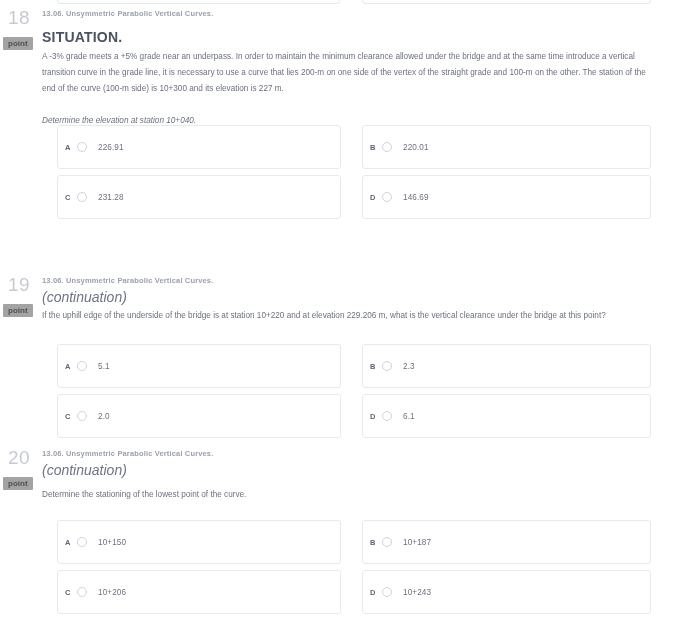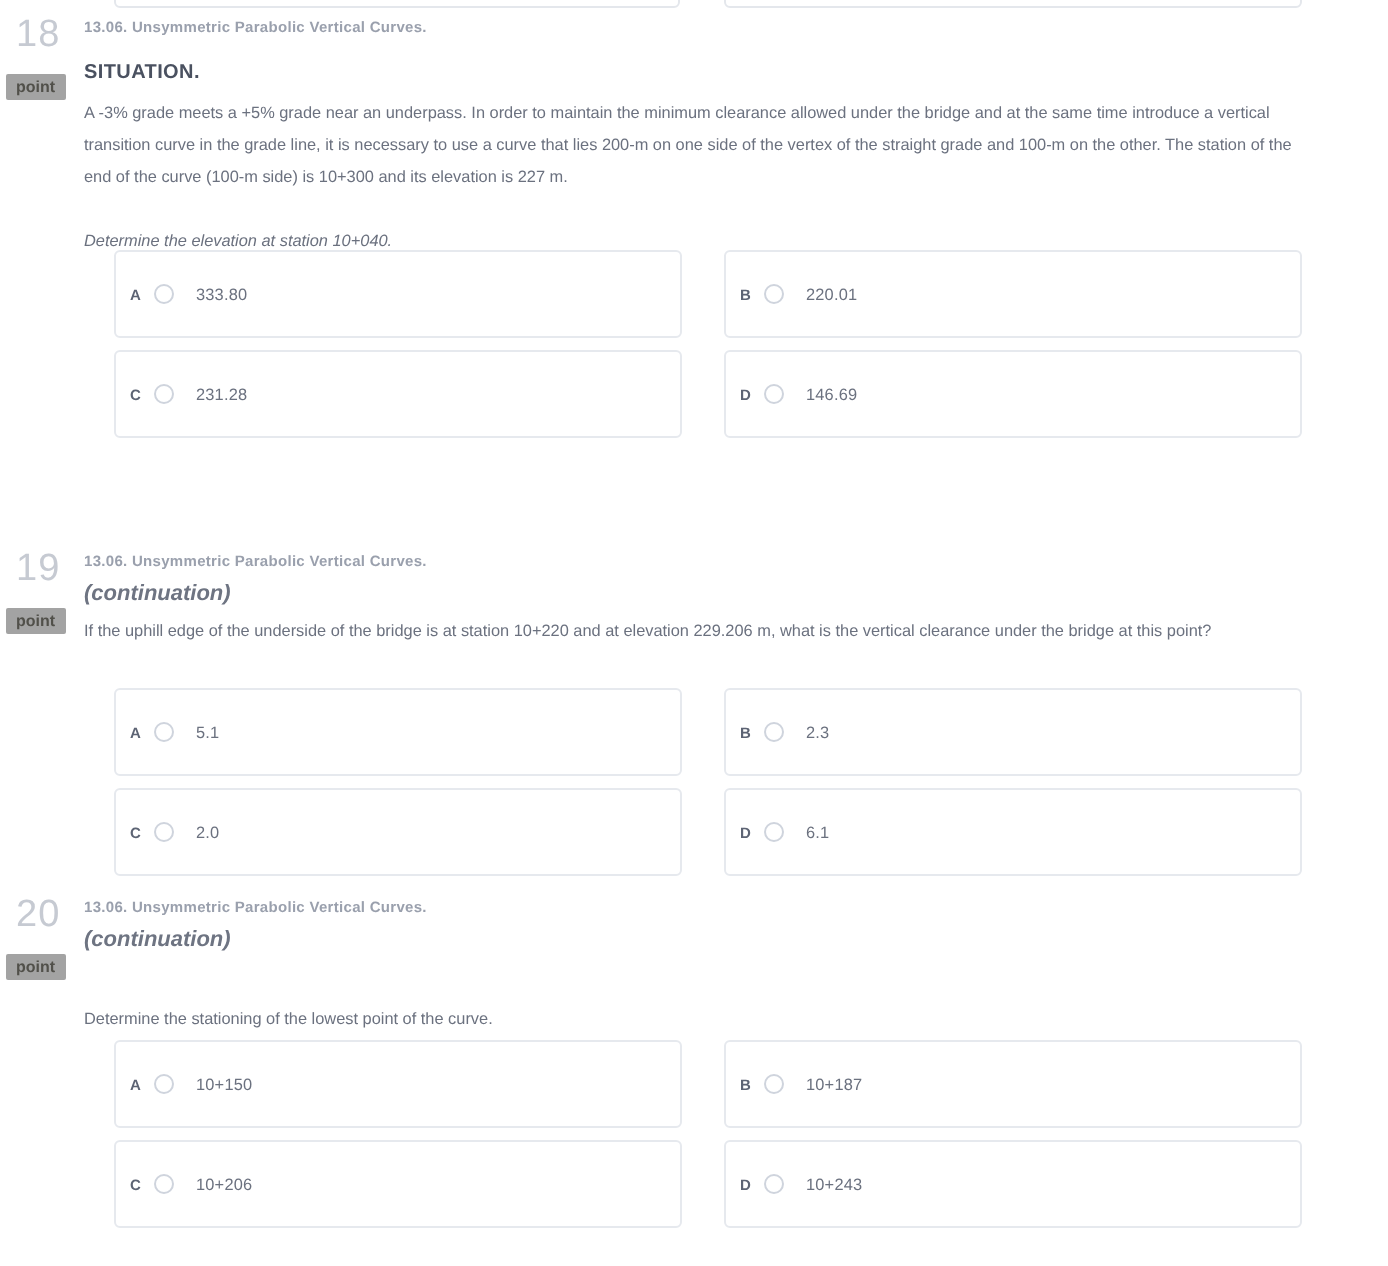--- a/index.html
+++ b/index.html
@@ -87,32 +87,32 @@
 
   .q-topic {
     font-size: 7.5px;
     line-height: 11px;
     font-weight: 700;
     color: #9aa0ad;
     letter-spacing: 0.15px;
     margin: 0 0 5px 0;
   }
   .q-situation {
-    font-size: 10px;
+    font-size: 14px;
     line-height: 12px;
     font-weight: 700;
     color: #4a5160;
     letter-spacing: 0.2px;
     margin: 12px 0 6px 0;
   }
   .q-continuation {
-    font-size: 11px;
+    font-size: 14px;
     line-height: 12px;
     font-style: italic;
-    font-weight: 700;
+    font-weight: 400;
     color: #6e7482;
     margin: 0 0 6px 0;
   }
   .q-paragraph {
     font-size: 8.2px;
     line-height: 16px;
     color: #6b717f;
     margin: 0;
     max-width: 612px;
   }
@@ -193,21 +193,21 @@
       <p class="q-topic">13.06. Unsymmetric Parabolic Vertical Curves.</p>
       <p class="q-situation">SITUATION.</p>
       <p class="q-paragraph">A -3% grade meets a +5% grade near an underpass. In order to maintain the minimum clearance allowed under the bridge and at the same time introduce a vertical transition curve in the grade line, it is necessary to use a curve that lies 200-m on one side of the vertex of the straight grade and 100-m on the other. The station of the end of the curve (100-m side) is 10+300 and its elevation is 227 m.</p>
       <p class="q-prompt" style="margin-top:17px;font-style:italic;">Determine the elevation at station 10+040.</p>
     </div>
     <div class="options" style="top:117px;">
       <div class="option-row">
         <div class="option col-left">
           <span class="option-letter">A</span>
           <span class="radio"></span>
-          <span class="option-text">333.80</span>
+          <span class="option-text">226.91</span>
         </div>
         <div class="option col-right">
           <span class="option-letter">B</span>
           <span class="radio"></span>
           <span class="option-text">220.01</span>
         </div>
       </div>
       <div class="option-row">
         <div class="option col-left">
           <span class="option-letter">C</span>
@@ -262,21 +262,21 @@
   </div>
 
   <div class="question" style="top:448px;">
     <div class="q-gutter">
       <span class="q-number">20</span>
       <span class="q-point">point</span>
     </div>
     <div class="q-body">
       <p class="q-topic">13.06. Unsymmetric Parabolic Vertical Curves.</p>
       <p class="q-continuation">(continuation)</p>
-      <p class="q-prompt" style="margin-top:27px;">Determine the stationing of the lowest point of the curve.</p>
+      <p class="q-prompt" style="margin-top:12px;">Determine the stationing of the lowest point of the curve.</p>
     </div>
     <div class="options" style="top:72px;">
       <div class="option-row">
         <div class="option col-left">
           <span class="option-letter">A</span>
           <span class="radio"></span>
           <span class="option-text">10+150</span>
         </div>
         <div class="option col-right">
           <span class="option-letter">B</span>

